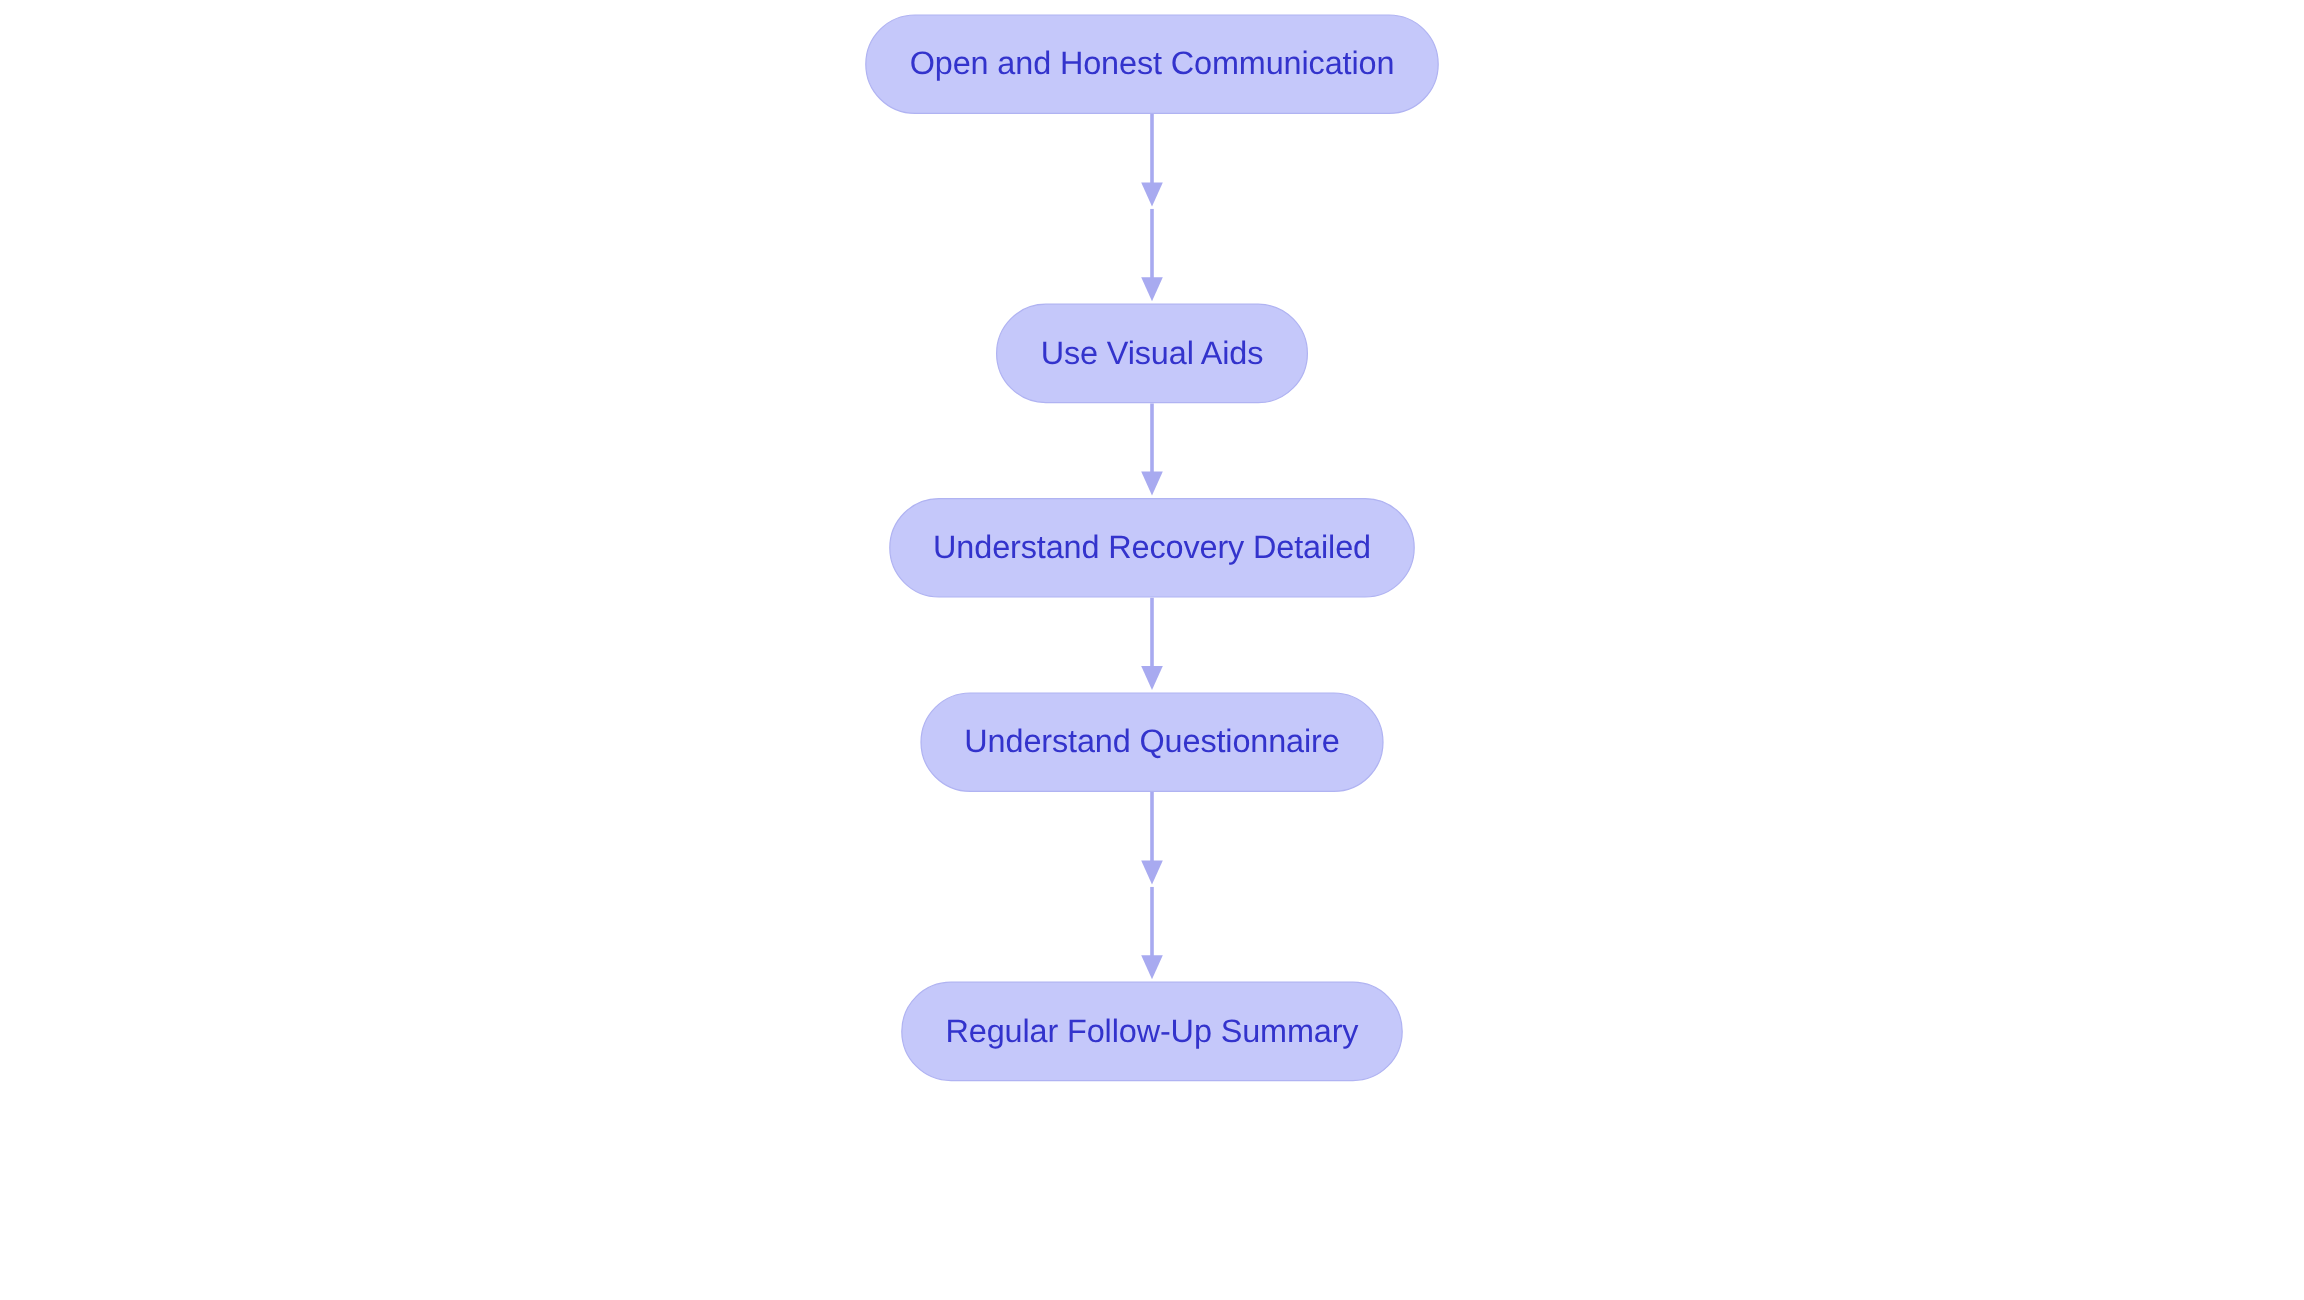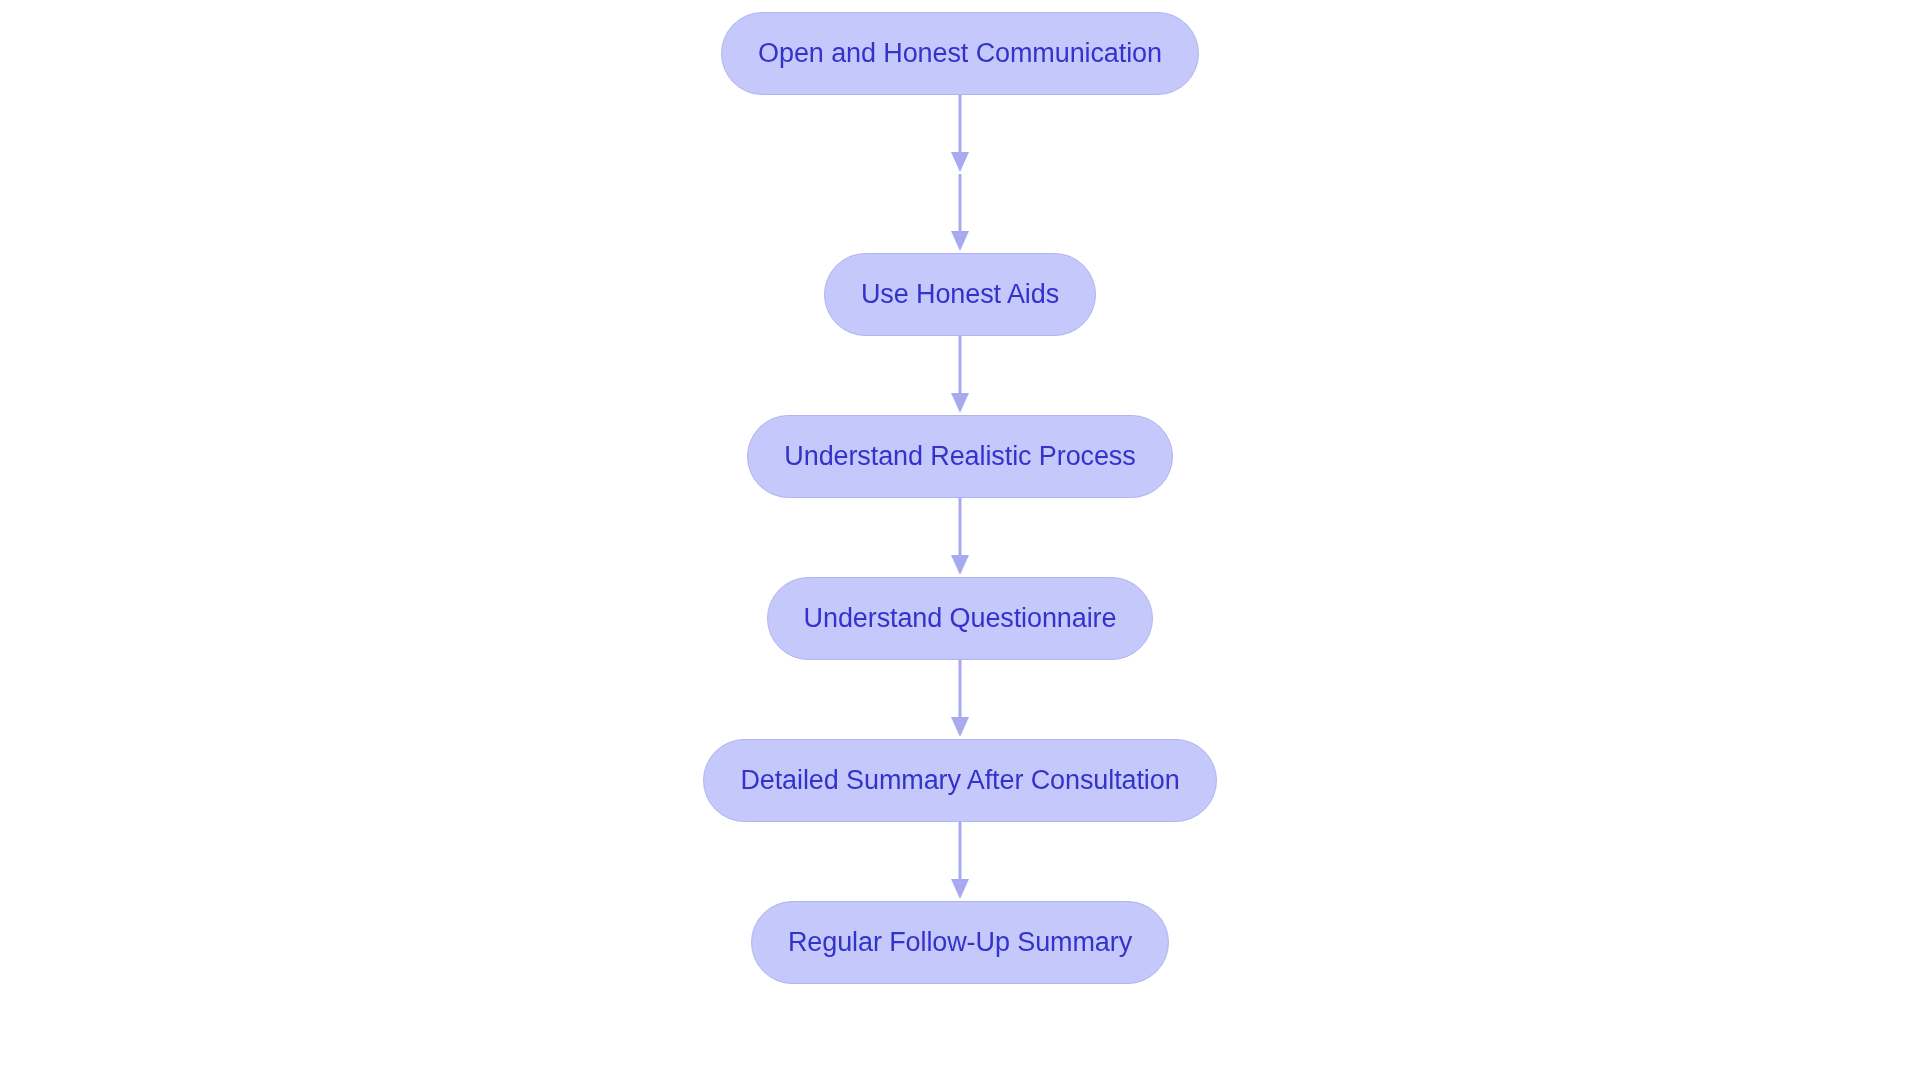--- a/index.html
+++ b/index.html
@@ -94,55 +94,52 @@
 
 
     <div class="connector">
       <svg width="40" height="79" viewBox="0 0 40 79" xmlns="http://www.w3.org/2000/svg" aria-hidden="true">
         <line x1="20" y1="0" x2="20" y2="58" stroke="#a8aaf0" stroke-width="3"></line>
         <polygon points="11,57 29,57 20,77" fill="#a8aaf0"></polygon>
       </svg>
     </div>
 
     <div class="node">
-      <span class="node-label">Use Honest Aids</span>
+      <span class="node-label">Use Visual Aids</span>
     </div>
 
     <div class="connector">
       <svg width="40" height="79" viewBox="0 0 40 79" xmlns="http://www.w3.org/2000/svg" aria-hidden="true">
         <line x1="20" y1="0" x2="20" y2="58" stroke="#a8aaf0" stroke-width="3"></line>
         <polygon points="11,57 29,57 20,77" fill="#a8aaf0"></polygon>
       </svg>
     </div>
 
     <div class="node">
-      <span class="node-label">Understand Realistic Process</span>
+      <span class="node-label">Understand Recovery Detailed</span>
     </div>
 
     <div class="connector">
       <svg width="40" height="79" viewBox="0 0 40 79" xmlns="http://www.w3.org/2000/svg" aria-hidden="true">
         <line x1="20" y1="0" x2="20" y2="58" stroke="#a8aaf0" stroke-width="3"></line>
         <polygon points="11,57 29,57 20,77" fill="#a8aaf0"></polygon>
       </svg>
     </div>
 
     <div class="node">
       <span class="node-label">Understand Questionnaire</span>
     </div>
 
     <div class="connector">
       <svg width="40" height="79" viewBox="0 0 40 79" xmlns="http://www.w3.org/2000/svg" aria-hidden="true">
         <line x1="20" y1="0" x2="20" y2="58" stroke="#a8aaf0" stroke-width="3"></line>
         <polygon points="11,57 29,57 20,77" fill="#a8aaf0"></polygon>
       </svg>
     </div>
 
-    <div class="node">
-      <span class="node-label">Detailed Summary After Consultation</span>
-    </div>
 
     <div class="connector">
       <svg width="40" height="79" viewBox="0 0 40 79" xmlns="http://www.w3.org/2000/svg" aria-hidden="true">
         <line x1="20" y1="0" x2="20" y2="58" stroke="#a8aaf0" stroke-width="3"></line>
         <polygon points="11,57 29,57 20,77" fill="#a8aaf0"></polygon>
       </svg>
     </div>
 
     <div class="node">
       <span class="node-label">Regular Follow-Up Summary</span>

